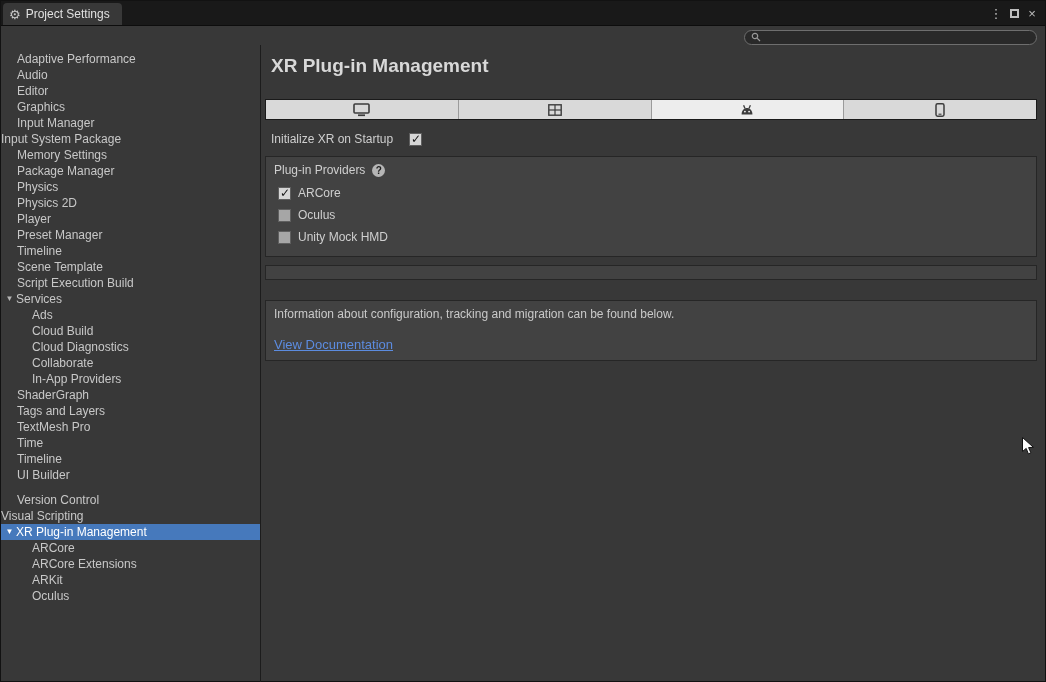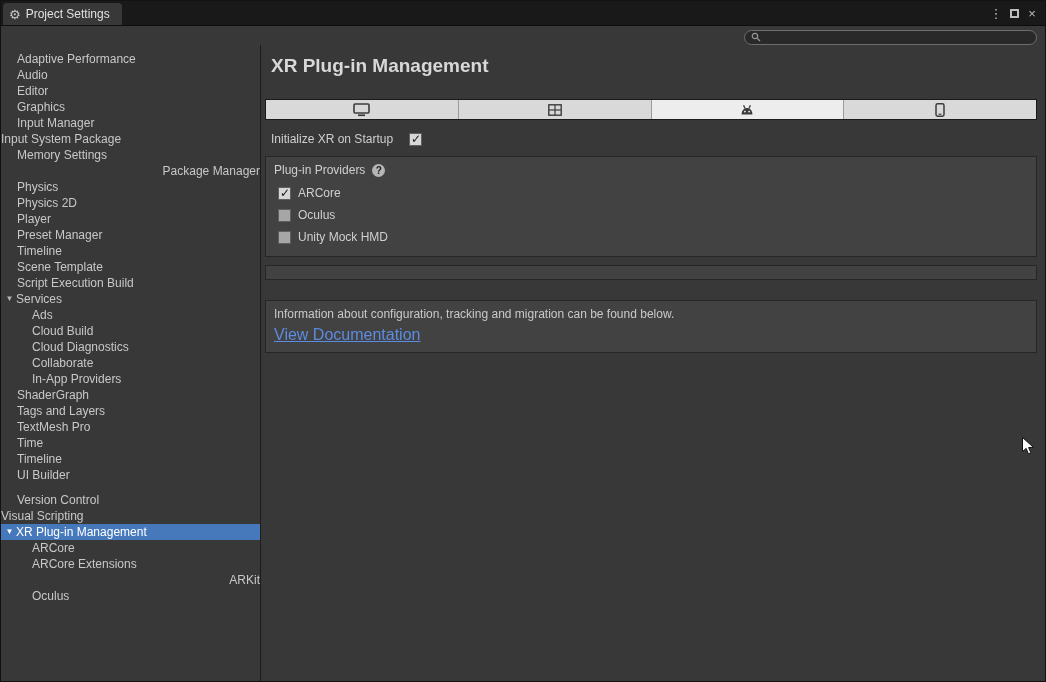--- a/index.html
+++ b/index.html
@@ -58,21 +58,21 @@
   
   .box { background:#424242; border:1px solid #262626; }
   .providers { margin-top:10px; padding-bottom:8px; }
   .providers-header { display:flex; align-items:center; gap:7px; padding:6px 8px 5px; font-size:12px; color:#cfcfcf; cursor:default; }
   .help { width:13px; height:13px; border-radius:50%; background:#b5b5b5; color:#1d1d1d; font-size:10px; font-weight:bold; display:inline-flex; align-items:center; justify-content:center; cursor:default; }
   .prov-row { display:flex; align-items:center; gap:7px; padding:4px 0 4px 12px; font-size:12px; color:#cfcfcf; cursor:default; }
 
   .empty-box { margin-top:8px; height:15px; }
 
   .info-box { margin-top:20px; padding:6px 8px 8px; font-size:12px; color:#c9c9c9; cursor:default; }
-  .info-link { display:inline-block; margin-top:5px; color:#5C8CE0; text-decoration:underline; font-size:16px; cursor:pointer; }
+  .info-link { display:inline-block; margin-top:16px; color:#5C8CE0; text-decoration:underline; font-size:13px; cursor:pointer; }
 
   .cursor { position:absolute; left:1021px; top:436px; pointer-events:none; z-index:50; }
 </style>
 </head>
 <body>
 
 <div class="window">
 
   <div class="titlebar">
     <div class="titletab">
@@ -118,21 +118,21 @@
           </div>
           <div class="side-row" style="padding-left: 16px;">
             <span>Input Manager</span>
           </div>
           <div class="side-row" style="padding-left: 0;">
             <span>Input System Package</span>
           </div>
           <div class="side-row" style="padding-left: 16px;">
             <span>Memory Settings</span>
           </div>
-          <div class="side-row" style="padding-left: 16px; justify-content: flex-end;">
+          <div class="side-row" style="padding-left: 16px;">
             <span>Package Manager</span>
           </div>
           <div class="side-row" style="padding-left: 16px;">
             <span>Physics</span>
           </div>
           <div class="side-row" style="padding-left: 16px;">
             <span>Physics 2D</span>
           </div>
           <div class="side-row" style="padding-left: 16px;">
             <span>Player</span>
@@ -195,21 +195,21 @@
           <div class="side-row selected" style="padding-left: 2px;">
             <span class="fold">▼</span>
             <span>XR Plug-in Management</span>
           </div>
           <div class="side-row" style="padding-left: 31px;">
             <span>ARCore</span>
           </div>
           <div class="side-row" style="padding-left: 31px;">
             <span>ARCore Extensions</span>
           </div>
-          <div class="side-row" style="padding-left: 31px; justify-content: flex-end;">
+          <div class="side-row" style="padding-left: 31px;">
             <span>ARKit</span>
           </div>
           <div class="side-row" style="padding-left: 31px;">
             <span>Oculus</span>
           </div>
         </div>
     </div>
 
     <div class="content">
       <div class="page-title">XR Plug-in Management</div>

